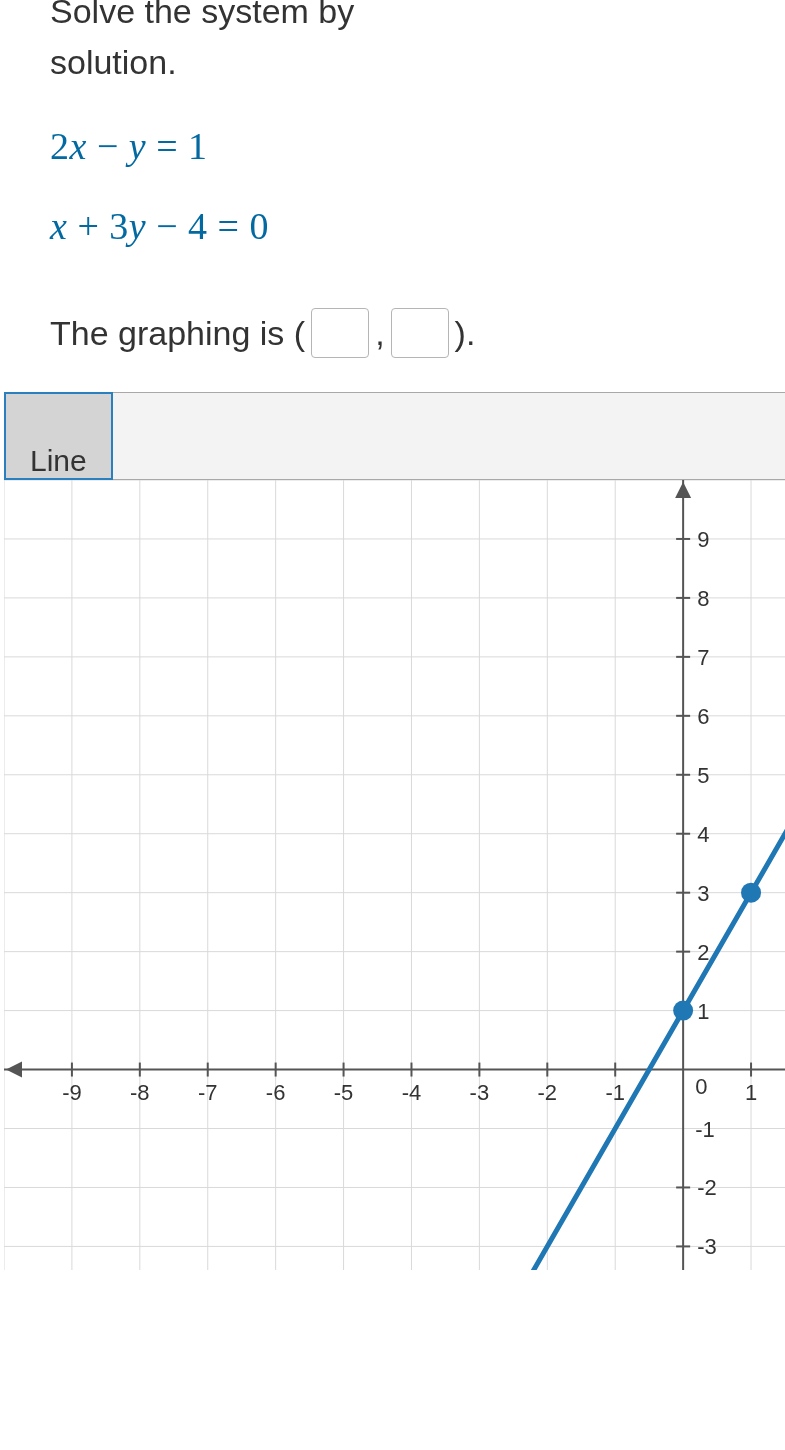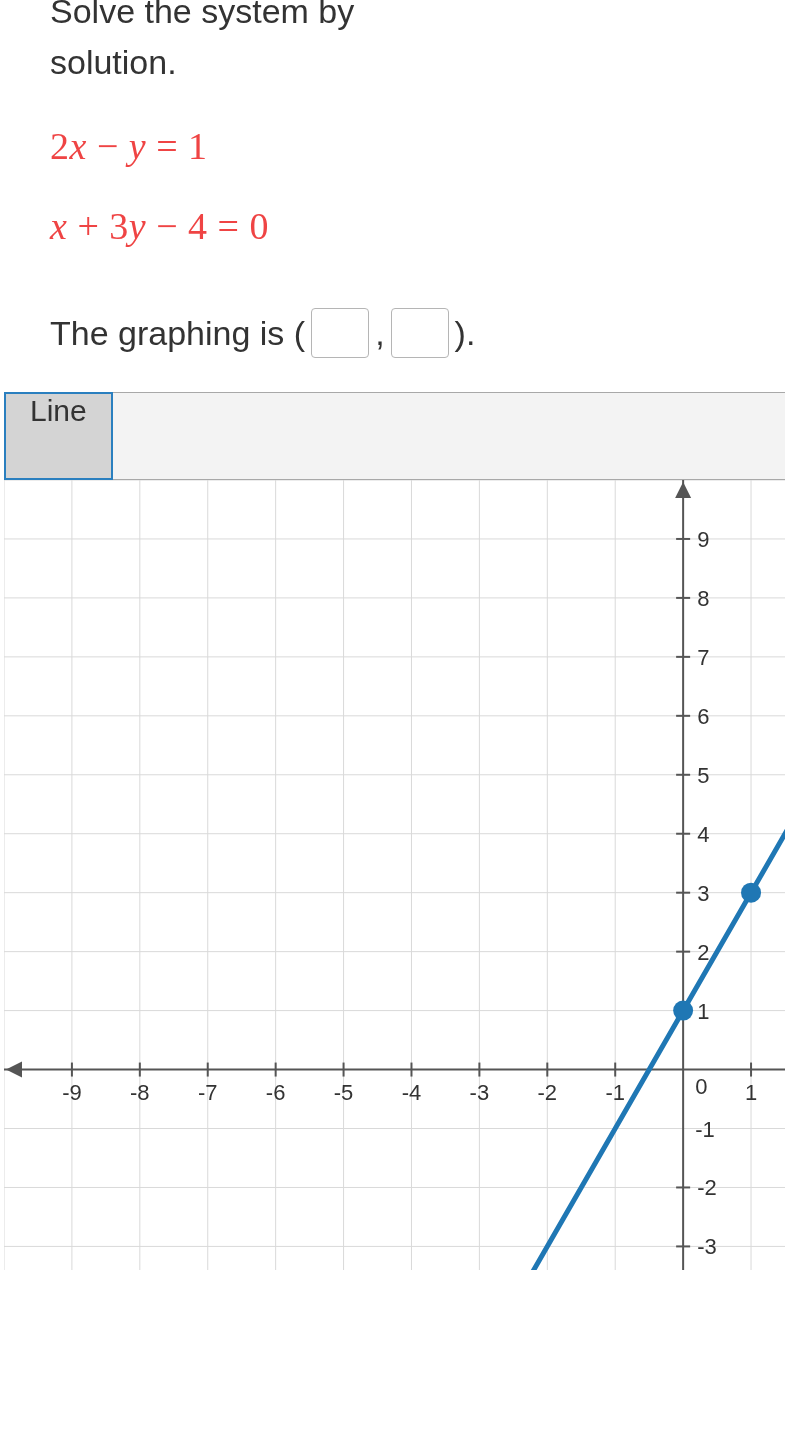--- a/index.html
+++ b/index.html
@@ -17,21 +17,21 @@
   .question-text {
     font-size: 34px;
     color: #333;
     line-height: 1.5;
     margin-top: -14px;
     margin-bottom: 30px;
   }
   .equation {
     font-family: "Times New Roman", Times, serif;
     font-size: 38px;
-    color: #ef4444;
+    color: #0369a1;
     margin: 36px 0;
     letter-spacing: 0.5px;
   }
   .solution-line {
     font-size: 34px;
     color: #333;
     margin-top: 60px;
     margin-bottom: 34px;
     display: flex;
     align-items: center;
@@ -51,21 +51,21 @@
     display: flex;
     align-items: stretch;
     border-top: 1px solid #a8a8a8;
     border-bottom: 1px solid #a8a8a8;
     background: #f3f3f3;
     height: 88px;
     margin-left: 4px;
   }
   .toolbar-btn {
     display: flex;
-    align-items: flex-start;
+    align-items: flex-end;
     justify-content: center;
     font-size: 30px;
     color: #333;
     padding: 0 24px;
     cursor: pointer;
     gap: 10px;
     border-right: 1px solid #d6d6d6;
   }
   .toolbar-btn.selected {
     background: #d4d4d4;

